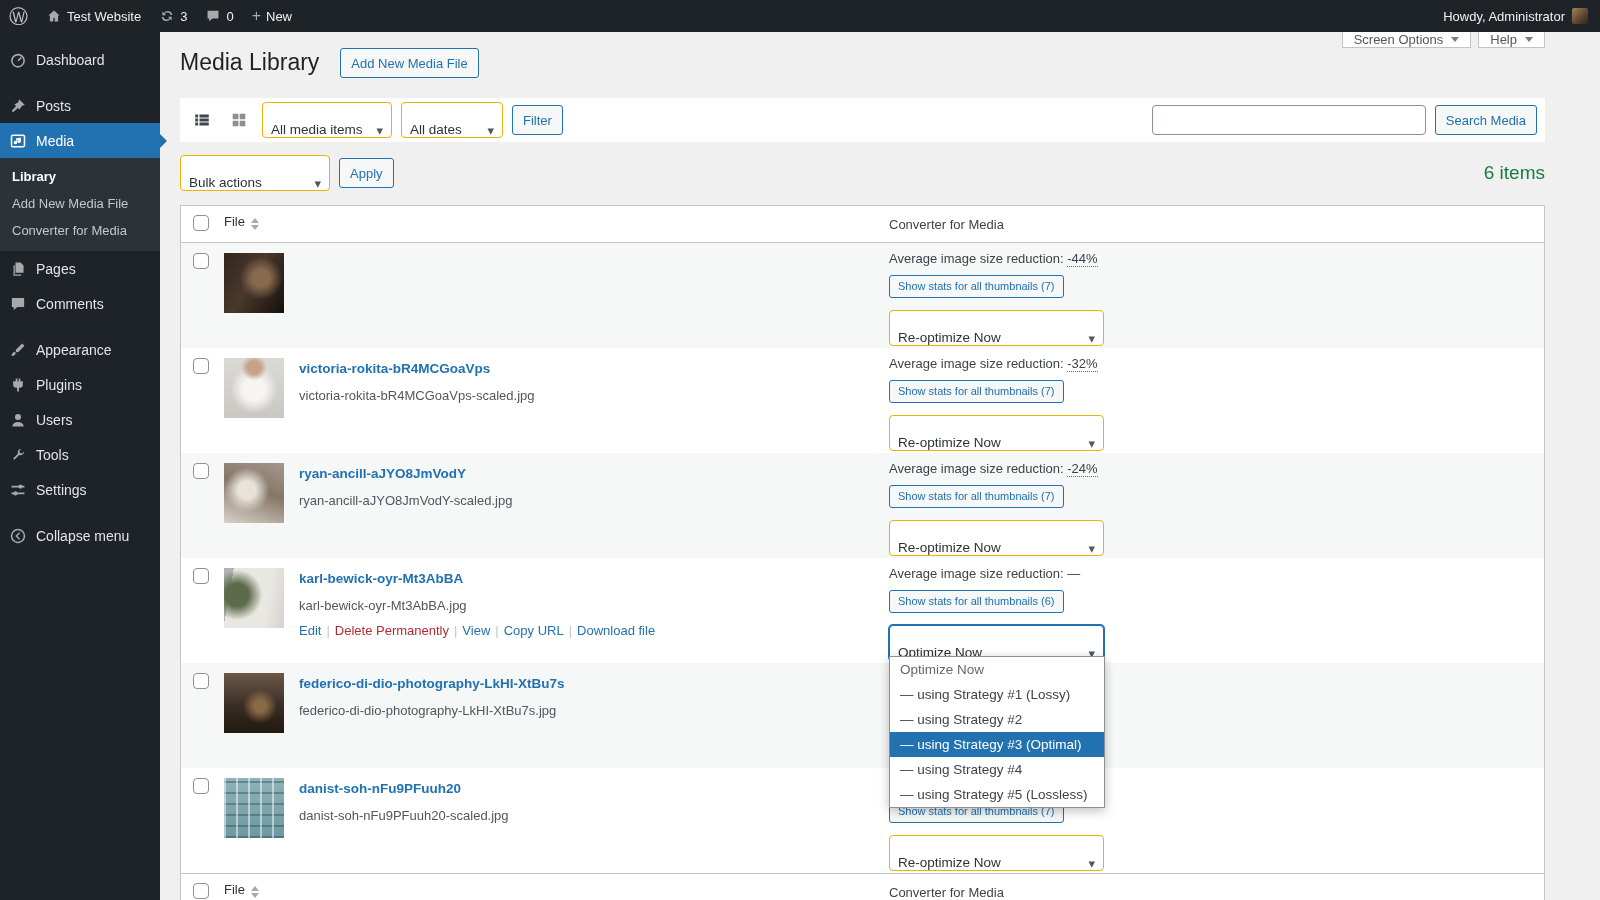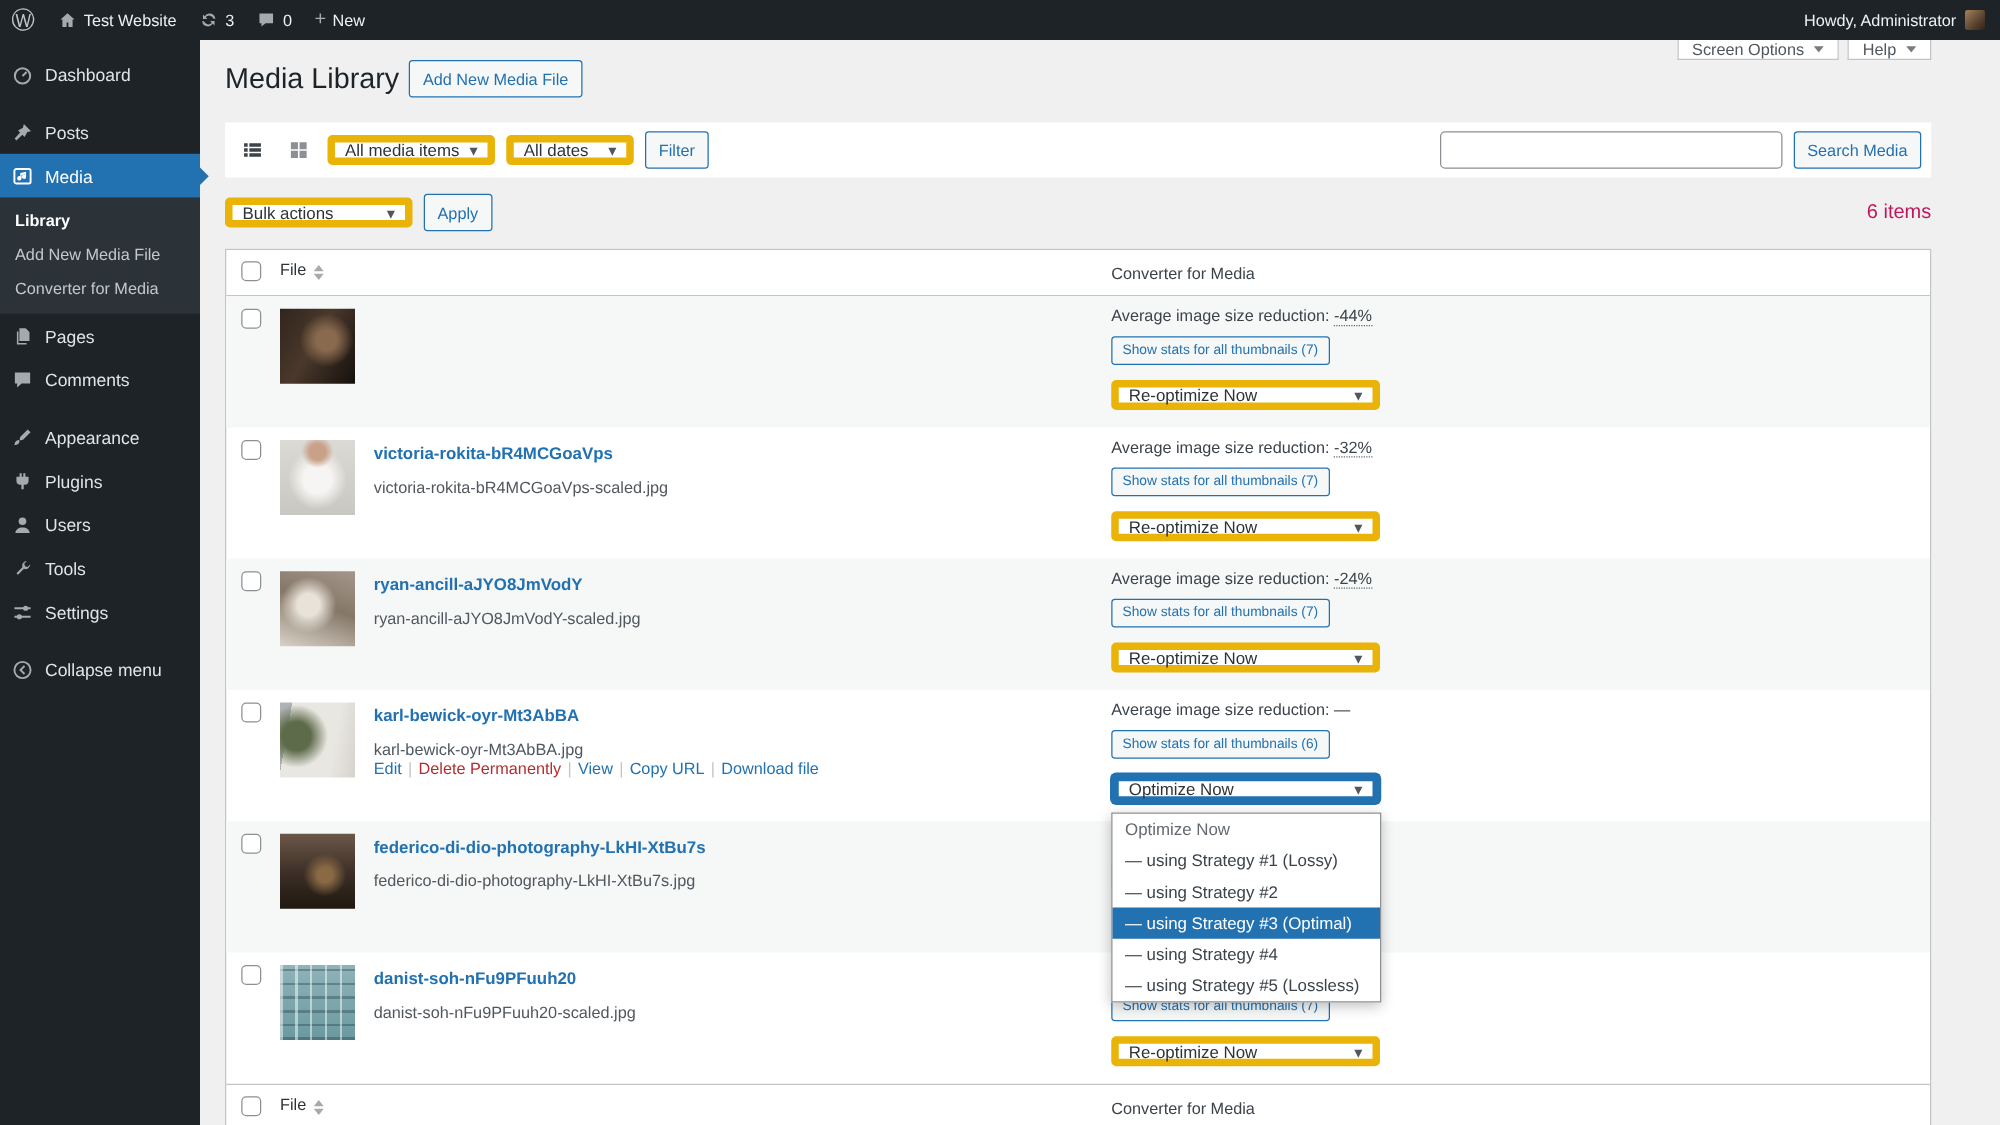--- a/index.html
+++ b/index.html
@@ -28,36 +28,36 @@
   .sub-item{padding:6px 12px;font-size:13px;color:#c3c8cc;cursor:pointer}
   .sub-item.current{color:#fff;font-weight:700}
   .menu-sep{height:11px}
 
   
   .content{margin-left:160px;padding:32px 55px 0 20px;position:relative}
   .screen-meta{position:absolute;top:32px;right:55px;display:flex;gap:7px}
   .meta-tab{display:inline-flex;align-items:center;gap:8px;background:#fff;border:1px solid #c3c4c7;border-top:none;padding:0 11px;color:#50575e;cursor:pointer}
   .caret{width:0;height:0;border:4px solid transparent;border-top:5px solid #787c82;margin-top:4px}
 
-  .page-header{display:flex;align-items:flex-end;gap:8px;padding-top:16px}
+  .page-header{display:flex;align-items:flex-end;gap:21px;padding-top:16px}
   .page-header h1{font-size:23px;font-weight:400;color:#1d2327;line-height:1.3}
   .btn-outline{display:inline-flex;align-items:center;background:#f6f7f7;border:1px solid #2271b1;border-radius:3px;color:#2271b1;padding:0 10px;height:30px;font-size:13px;cursor:pointer;white-space:nowrap}
 
   .filter-bar{background:#fff;margin-top:20px;height:44px;display:flex;align-items:center;gap:9px;padding:0 8px}
   .vicon{width:28px;height:28px;display:flex;align-items:center;justify-content:center;cursor:pointer}
   .vicon svg{width:18px;height:18px}
   .vicon.active svg{fill:#3c434a}
   .vicon.inactive svg{fill:#8c8f94}
-  .wpselect{display:inline-flex;align-items:center;justify-content:space-between;gap:8px;background:#fff;border:6px solid #eab308;border-radius:4px;padding:0 8px;height:24px;font-size:13.5px;color:#2c3338;cursor:pointer;white-space:nowrap}
+  .wpselect{display:inline-flex;align-items:flex-end;justify-content:space-between;gap:8px;background:#fff;border:1px solid #eab308;border-radius:4px;padding:0 8px;height:36px;font-size:13.5px;color:#2c3338;cursor:pointer;white-space:nowrap}
   .chev{color:#50575e;font-size:13px;line-height:1}
   .search-group{margin-left:auto;display:flex;align-items:center;gap:9px}
   .search-input{width:274px;height:30px;border:1px solid #8c8f94;border-radius:4px;padding:0 8px;font-size:13px;font-family:"Liberation Sans",sans-serif;background:#fff;color:#2c3338}
 
   .bulk-bar{margin-top:13px;display:flex;align-items:center;gap:9px}
-  .items-count{margin-left:auto;color:#be185d;font-size:16px}
+  .items-count{margin-left:auto;color:#15803d;font-size:19px}
 
   
   .media-table{margin-top:14px;background:#fff;border:1px solid #c3c4c7}
   .trow{display:grid;grid-template-columns:43px auto 655px}
   .thead{height:37px;border-bottom:1px solid #c3c4c7;align-items:center}
   .tfoot{height:37px;border-top:1px solid #c3c4c7;align-items:center}
   .cell-cb{padding-left:12px}
   .cb{width:16px;height:16px;border:1px solid #8c8f94;border-radius:4px;background:#fff;display:inline-block;cursor:pointer}
   .head-file{display:flex;gap:6px;color:#2c3338;cursor:pointer}
   .sort{display:inline-flex;flex-direction:column;gap:2px}
@@ -72,21 +72,21 @@
   .thumb{width:60px;height:60px;flex:none}
   .thumb-0{background:radial-gradient(circle at 62% 42%, #8a6a4f 0 16%, rgba(0,0,0,0) 42%),linear-gradient(120deg,#30251d 0%,#4a382b 45%,#15100d 100%)}
   .thumb-1{background:radial-gradient(circle at 50% 16%, #c9a189 0 11%, rgba(0,0,0,0) 22%),radial-gradient(ellipse at 50% 52%, #f6f5f3 0 26%, rgba(0,0,0,0) 55%),linear-gradient(180deg,#dcdad5,#c9c7c2)}
   .thumb-2{background:radial-gradient(circle at 38% 45%, #e8e2d8 0 18%, rgba(0,0,0,0) 45%),linear-gradient(200deg,#a4968a 0%,#857768 45%,#d9d2c8 100%)}
   .thumb-3{background:radial-gradient(circle at 22% 45%, #5d6b4a 0 20%, rgba(0,0,0,0) 44%),linear-gradient(100deg,#b0b3b5 0 14%,#e9e7e2 14% 70%,#d6d3cc 100%)}
   .thumb-4{background:radial-gradient(circle at 60% 55%, #8a6a45 0 12%, rgba(0,0,0,0) 35%),linear-gradient(180deg,#6b5748 0%,#3a2d25 55%,#20180f 100%)}
   .thumb-5{background:repeating-linear-gradient(90deg, rgba(255,255,255,.5) 0 2px, rgba(0,0,0,0) 2px 12px),repeating-linear-gradient(0deg, rgba(25,55,65,.35) 0 2px, rgba(0,0,0,0) 2px 11px),linear-gradient(180deg,#8fb3b8,#6b99a1)}
   .fileinfo{padding-top:3px}
   .ftitle{font-weight:700;color:#2271b1;font-size:13.5px;cursor:pointer}
   .fname{margin-top:12px;color:#50575e}
-  .factions{}
+  .factions{margin-top:10px}
   .alink{color:#2271b1;cursor:pointer}
   .alink.danger{color:#b32d2e}
   .sep{color:#c3c4c7;margin:0 5px}
 
   .cell-conv{padding-top:8px;position:relative}
   .reduction{color:#3c434a}
   .rv{border-bottom:1px dotted #646970}
   .stats-btn{display:inline-block;margin-top:9px;font-size:11px;line-height:1;padding:5px 8px;border:1px solid #2271b1;color:#2271b1;border-radius:3px;background:#f6f7f7;cursor:pointer}
   .select-wrap{margin-top:12px;position:relative;width:215px}
   .conv-select{width:215px}

